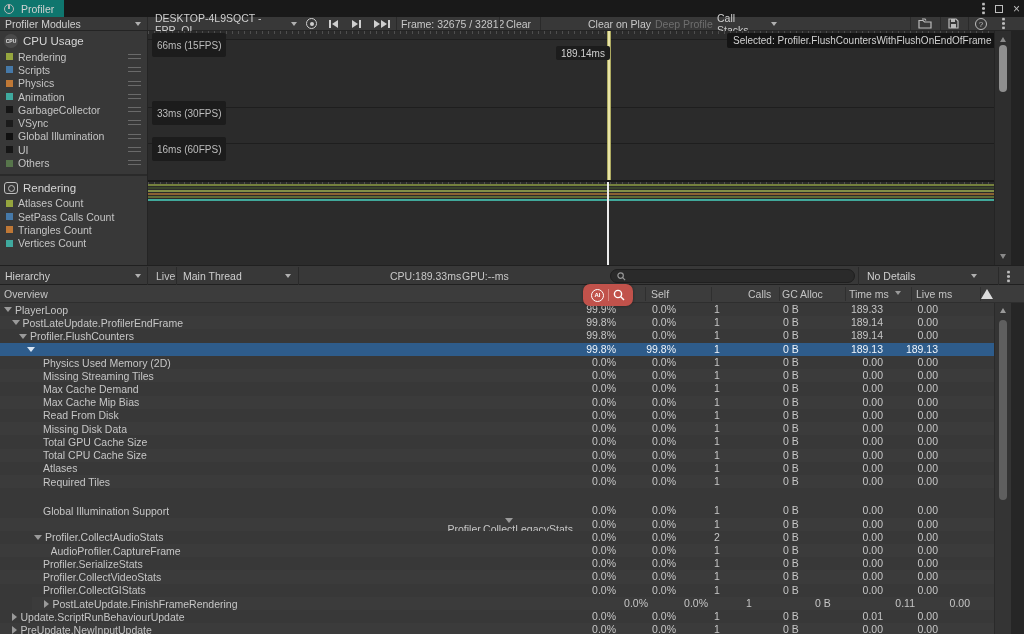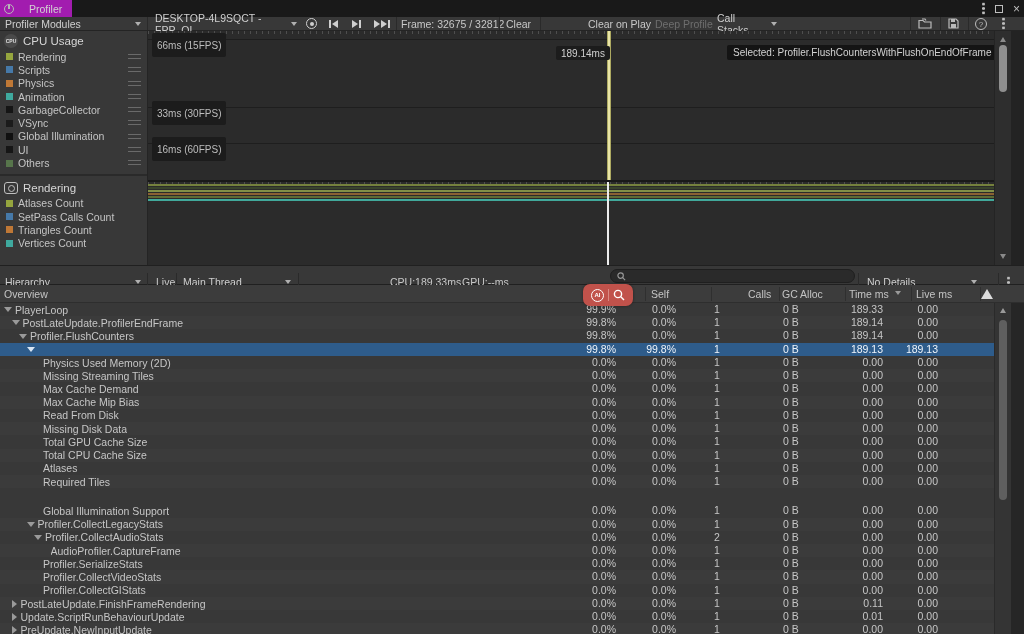--- a/index.html
+++ b/index.html
@@ -2,22 +2,22 @@
 <html><head>
 <meta charset="utf-8">
 <style>
   * { margin:0; padding:0; box-sizing:border-box; }
   body { background:#111; font-family:"Liberation Sans","DejaVu Sans",sans-serif; }
   .window { position:relative; width:1024px; height:634px; background:#383838; overflow:hidden;
             color:#c8c8c8; font-size:10.5px; }
 
   
   .titlebar { position:absolute; left:0; top:0; width:1024px; height:17px; background:#191919; }
-  .tab { position:absolute; left:0; top:0; height:17px; padding:0 10px 0 4px; background:#a21caf;
-         display:flex; align-items:center; gap:15px; color:#d2d2d2; }
+  .tab { position:absolute; left:0; top:0; height:17px; padding:0 10px 0 4px; background:#0f766e;
+         display:flex; align-items:center; gap:7px; color:#d2d2d2; }
   .gauge { width:10px; height:10px; border:1.5px solid #b8b8b8; border-radius:50%; position:relative; }
   .gauge::after { content:""; position:absolute; left:3px; top:0px; width:1.5px; height:4px; background:#b8b8b8; }
   .winbtns { position:absolute; right:4px; top:0; height:17px; display:flex; align-items:center; gap:10px; color:#bfbfbf; }
   .kebab { width:3px; height:13px; display:inline-block; background:radial-gradient(circle 1.4px, #bdbdbd 1.3px, transparent 1.4px) center/3px 4.4px repeat-y; }
   .maxbox { width:8px; height:8px; border:1px solid #bfbfbf; display:inline-block; }
   .closex { font-size:12px; line-height:10px; }
 
   
   .toolbar { position:absolute; left:0; top:17px; width:1024px; height:14px; background:#383838;
              border-bottom:1px solid #242424; }
@@ -54,39 +54,39 @@
   .tickstrip { position:absolute; left:0; top:0; width:100%; height:3px;
                background:repeating-linear-gradient(90deg,#4e4e4e 0 1px,transparent 1px 6px); }
   .fpsline { position:absolute; left:0; width:100%; height:1px; background:#1e1e1e; }
   .fpspill { position:absolute; left:4px; height:24px; padding:0 5px; background:#1c1c1c; border-radius:2px;
              color:#bdbdbd; font-size:10px; display:flex; align-items:center; }
   .spike { position:absolute; top:0; width:4px; height:100%;
            background:linear-gradient(90deg,#8f8c3f,#efebae 40%,#efebae 60%,#8f8c3f); }
   .tooltip-pill { position:absolute; background:#1c1c1c; border-radius:2px; color:#d0d0d0; font-size:10px;
                   height:14px; padding:0 5px; display:flex; align-items:center; }
   .selected-pill { position:absolute; background:#141414; border-radius:2px; color:#d2d2d2; font-size:10px;
-                   height:15px; padding:4px 6px; display:flex; align-items:center; white-space:nowrap;margin-top:12px; }
+                   height:15px; padding:4px 6px; display:flex; align-items:center; white-space:nowrap; }
   .chart-div { position:absolute; left:0; top:149px; width:846px; height:2px; background:#191919; }
   .render-chart { position:absolute; left:0; top:151px; width:846px; height:83px; background:#2b2b2b; overflow:hidden; }
   .stripes { position:absolute; left:0; top:2px; width:100%; }
   .stripe { width:100%; height:2px; margin-bottom:1px; }
   .selframe { position:absolute; top:0; width:2px; height:100%; background:#ececec; }
 
   .rail { width:17px; height:234px; background:#2e2e2e; border-left:1px solid #242424; position:relative; }
   .rail .up, .rail .down { position:absolute; left:5px; width:0; height:0;
          border-left:3.5px solid transparent; border-right:3.5px solid transparent; }
   .rail .up { top:6px; border-bottom:5px solid #8a8a8a; }
   .rail .down { bottom:6px; border-top:5px solid #8a8a8a; }
   .thumb { position:absolute; left:4px; width:8px; border-radius:4px; background:#8f8f8f; }
   .edge { width:13px; height:234px; background:#232323; }
 
   
   .controlbar { position:absolute; left:0; top:265px; width:1024px; height:20px; background:#383838;
                 border-top:1px solid #202020; border-bottom:1px solid #202020; }
-  .controlbar > * { position:absolute; top:7px; height:18px; display:flex; align-items:center; }
+  .controlbar > * { position:absolute; top:1px; height:18px; display:flex; align-items:center; }
   .csep { width:1px; background:#2a2a2a; height:18px; }
   .searchbox { position:absolute; left:610px; top:3px; width:245px; height:14px; background:#2a2a2a;
                border:1px solid #1f1f1f; border-radius:7px; display:flex; align-items:center; padding:0 6px; gap:4px; }
   .searchbox input { flex:1; background:transparent; border:none; outline:none; color:#ccc; font-size:10px; font-family:inherit; }
 
   
   .thead { position:absolute; left:0; top:285px; width:1024px; height:18px; background:#3c3c3c;
            border-bottom:1px solid #2e2e2e; color:#c4c4c4; }
   .thead .hlabel { position:absolute; top:3px; }
   .hsep { position:absolute; top:2px; width:1px; height:14px; background:#2f2f2f; }
@@ -516,21 +516,21 @@
       </div>
       <div class="row" style="padding-left: 43px; margin-top: 16px;">
         <span class="rlabel">Global Illumination Support</span>
         <span class="cell c-total">0.0%</span>
         <span class="cell c-self">0.0%</span>
         <span class="cell c-calls">1</span>
         <span class="cell c-gc">0 B</span>
         <span class="cell c-time">0.00</span>
         <span class="cell c-selfms">0.00</span>
       </div>
-      <div class="row" style="padding-left: 26.5px;">
+      <div class="row" style="padding-left: 26.5px; flex-direction: column;">
         <span class="tri-open"></span>
         <span class="rlabel">Profiler.CollectLegacyStats</span>
         <span class="cell c-total">0.0%</span>
         <span class="cell c-self">0.0%</span>
         <span class="cell c-calls">1</span>
         <span class="cell c-gc">0 B</span>
         <span class="cell c-time">0.00</span>
         <span class="cell c-selfms">0.00</span>
       </div>
       <div class="row" style="padding-left: 34px;">
@@ -572,21 +572,21 @@
       </div>
       <div class="row" style="padding-left: 43px;">
         <span class="rlabel">Profiler.CollectGIStats</span>
         <span class="cell c-total">0.0%</span>
         <span class="cell c-self">0.0%</span>
         <span class="cell c-calls">1</span>
         <span class="cell c-gc">0 B</span>
         <span class="cell c-time">0.00</span>
         <span class="cell c-selfms">0.00</span>
       </div>
-      <div class="row" style="padding-left: 11.5px;">
+      <div class="row" style="padding-left: 11.5px; margin-left: 32px;">
         <span class="tri-closed"></span>
         <span class="rlabel">PostLateUpdate.FinishFrameRendering</span>
         <span class="cell c-total">0.0%</span>
         <span class="cell c-self">0.0%</span>
         <span class="cell c-calls">1</span>
         <span class="cell c-gc">0 B</span>
         <span class="cell c-time">0.11</span>
         <span class="cell c-selfms">0.00</span>
       </div>
       <div class="row" style="padding-left: 11.5px;">

